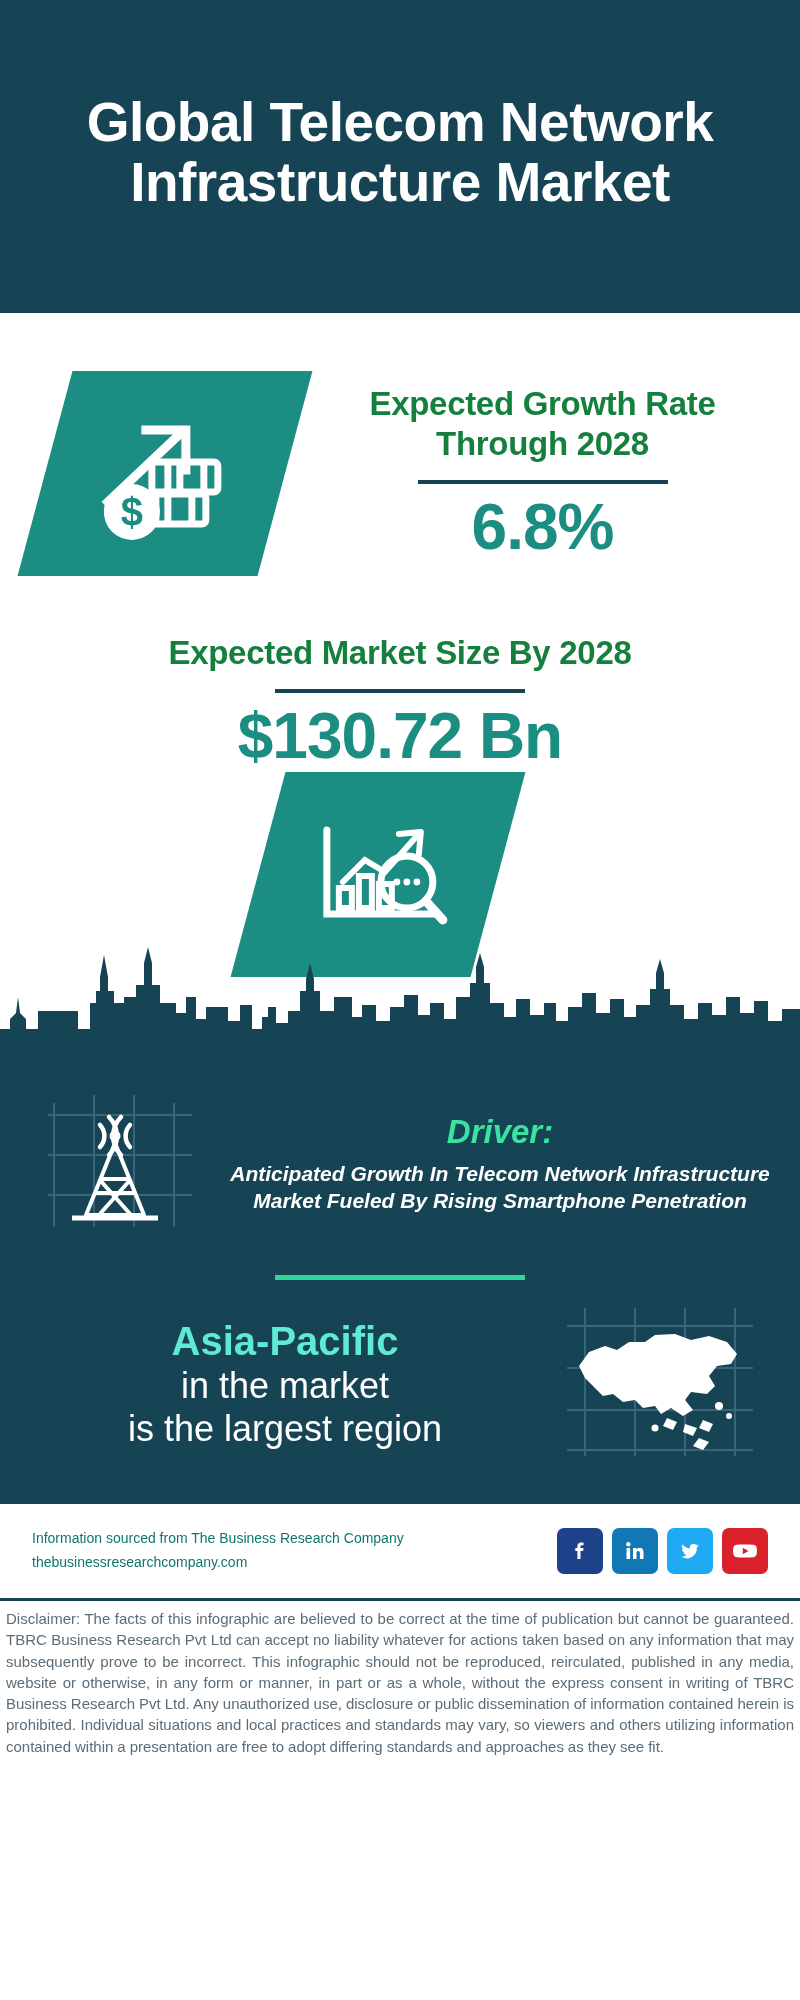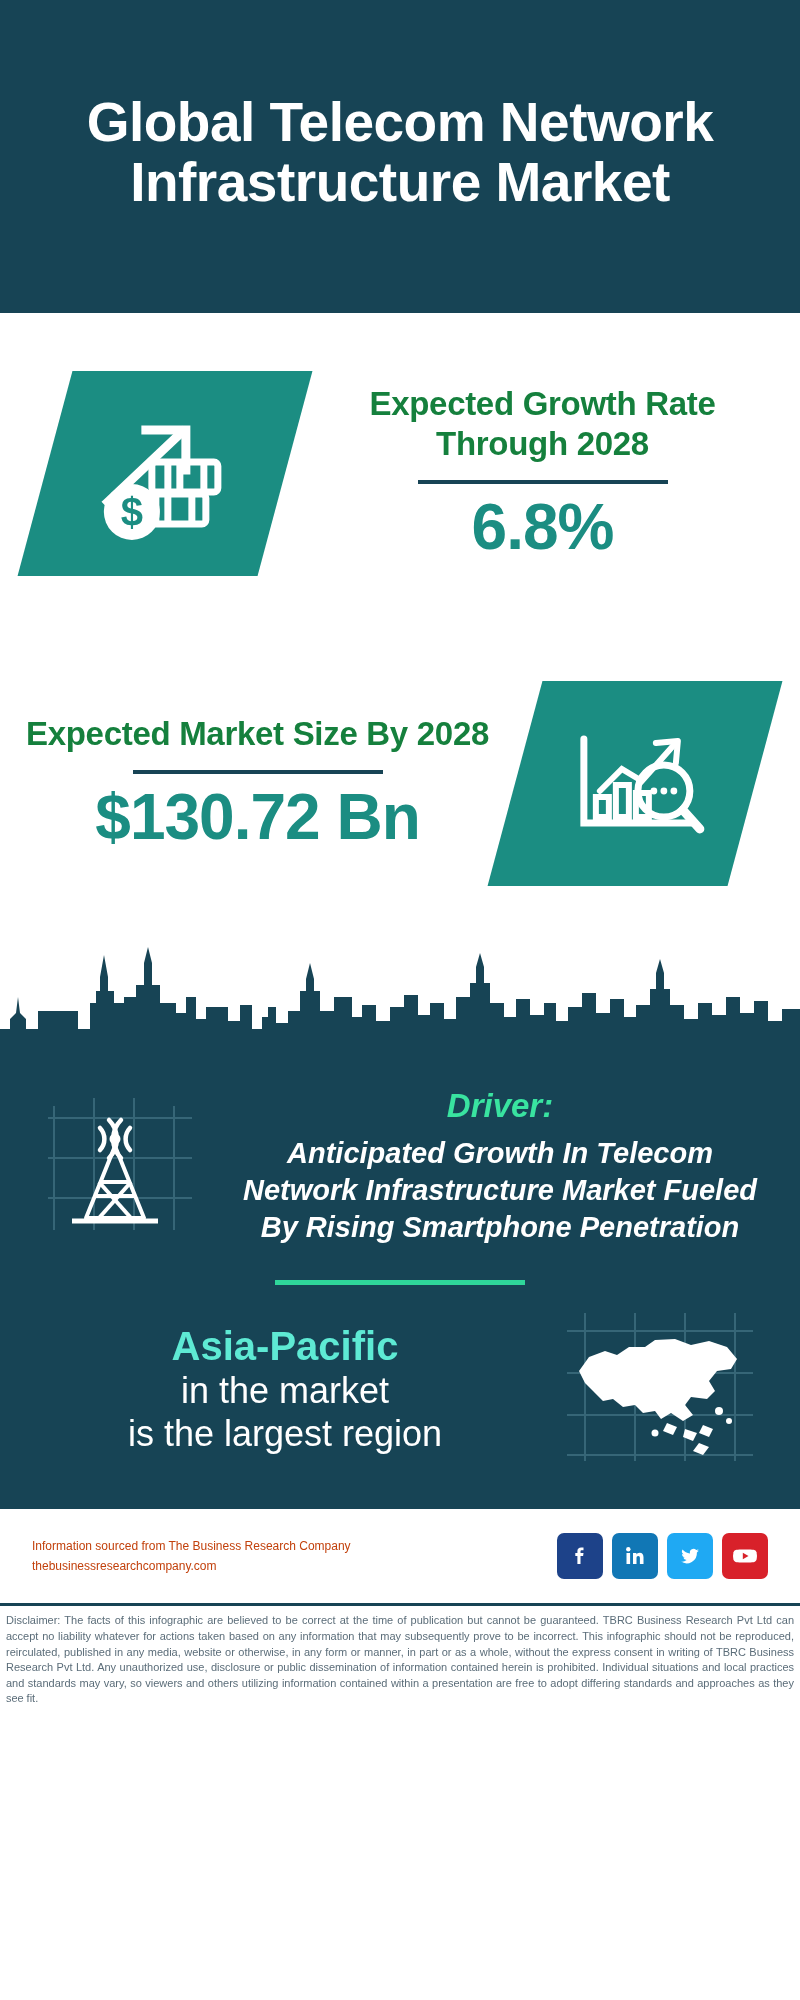--- a/index.html
+++ b/index.html
@@ -56,74 +56,74 @@
     line-height:1.22; letter-spacing:-0.3px;
   }
   .divider-dark {
     width:250px; height:4px; background:#174455;
     margin:16px auto 8px;
   }
   .stat-value {
     color:#1b8d82; font-weight:bold; font-size:64px; line-height:1.1;
     letter-spacing:-1px;
   }
-  .stat2 { height:300px; display:flex; align-items:center; }
+  .stat2 { height:300px; display:flex; align-items:center;flex-direction:column; }
 
   
   .skyline-wrap { position:relative; height:140px; }
   .skyline-wrap svg { display:block; width:800px; height:140px; }
 
   
   .dark-body {
     background:#174455;
     padding:0 0 10px 0;
     position:relative;
   }
   .driver-sec { display:flex; align-items:center; padding:14px 22px 0 22px;font-style:italic; }
   .driver-icon { width:200px; flex:none; display:flex; justify-content:center; }
   .driver-txt { flex:1; text-align:center; padding:0 6px; }
   .driver-title {
     color:#39e3a0; font-weight:bold; font-size:33px; margin-bottom:10px;
   }
   .driver-body {
-    color:#ffffff; font-weight:bold; font-size:29px; line-height:1.28;
+    color:#ffffff; font-weight:bold; font-size:21px; line-height:1.28;
   }
   .mint-divider {
     width:250px; height:5px; background:#2fd69a;
     margin:34px auto 22px;
   }
   .region-sec { display:flex; align-items:center; padding:0 26px 26px; }
   .region-txt { flex:1; text-align:center; }
   .region-name { color:#5eead4; font-weight:bold; font-size:40px; line-height:1.15; }
   .region-sub { color:#ffffff; font-size:36px; line-height:1.2; font-weight:normal; }
   .region-map { width:230px; flex:none; display:flex; justify-content:center; }
 
   
   .footer {
     background:#ffffff; height:96px;
     display:flex; align-items:center; justify-content:space-between;
     padding:0 32px;
     border-top:2px solid #174455;
   }
-  .footer-text { color:#c2410c; font-size:12px; line-height:1.7; }
+  .footer-text { color:#0f766e; font-size:14px; line-height:1.7; }
   .footer-text .line2 { display:block; }
   .social { display:flex; gap:9px; align-items:center; }
   .sicon {
     width:46px; height:46px; border-radius:7px;
     display:flex; align-items:center; justify-content:center;
     color:#fff; font-weight:bold;
   }
   .fb { background:#1d4289; }
   .li { background:#1177b5; }
   .tw { background:#1fa9f3; }
   .yt { background:#d8212a; }
 
   .disclaimer-wrap { border-top:3px solid #174455; padding:7px 6px 4px 6px; }
   .disclaimer {
-    color:#5b6d79; font-size:11px; line-height:1.42;
+    color:#5b6d79; font-size:15px; line-height:1.42;
     text-align:justify; word-spacing:-0.2px;
   }
 </style>
 </head>
 <body>
 
 <div class="page">
 
   <div class="header">
     <h1>Global Telecom Network Infrastructure Market</h1>

